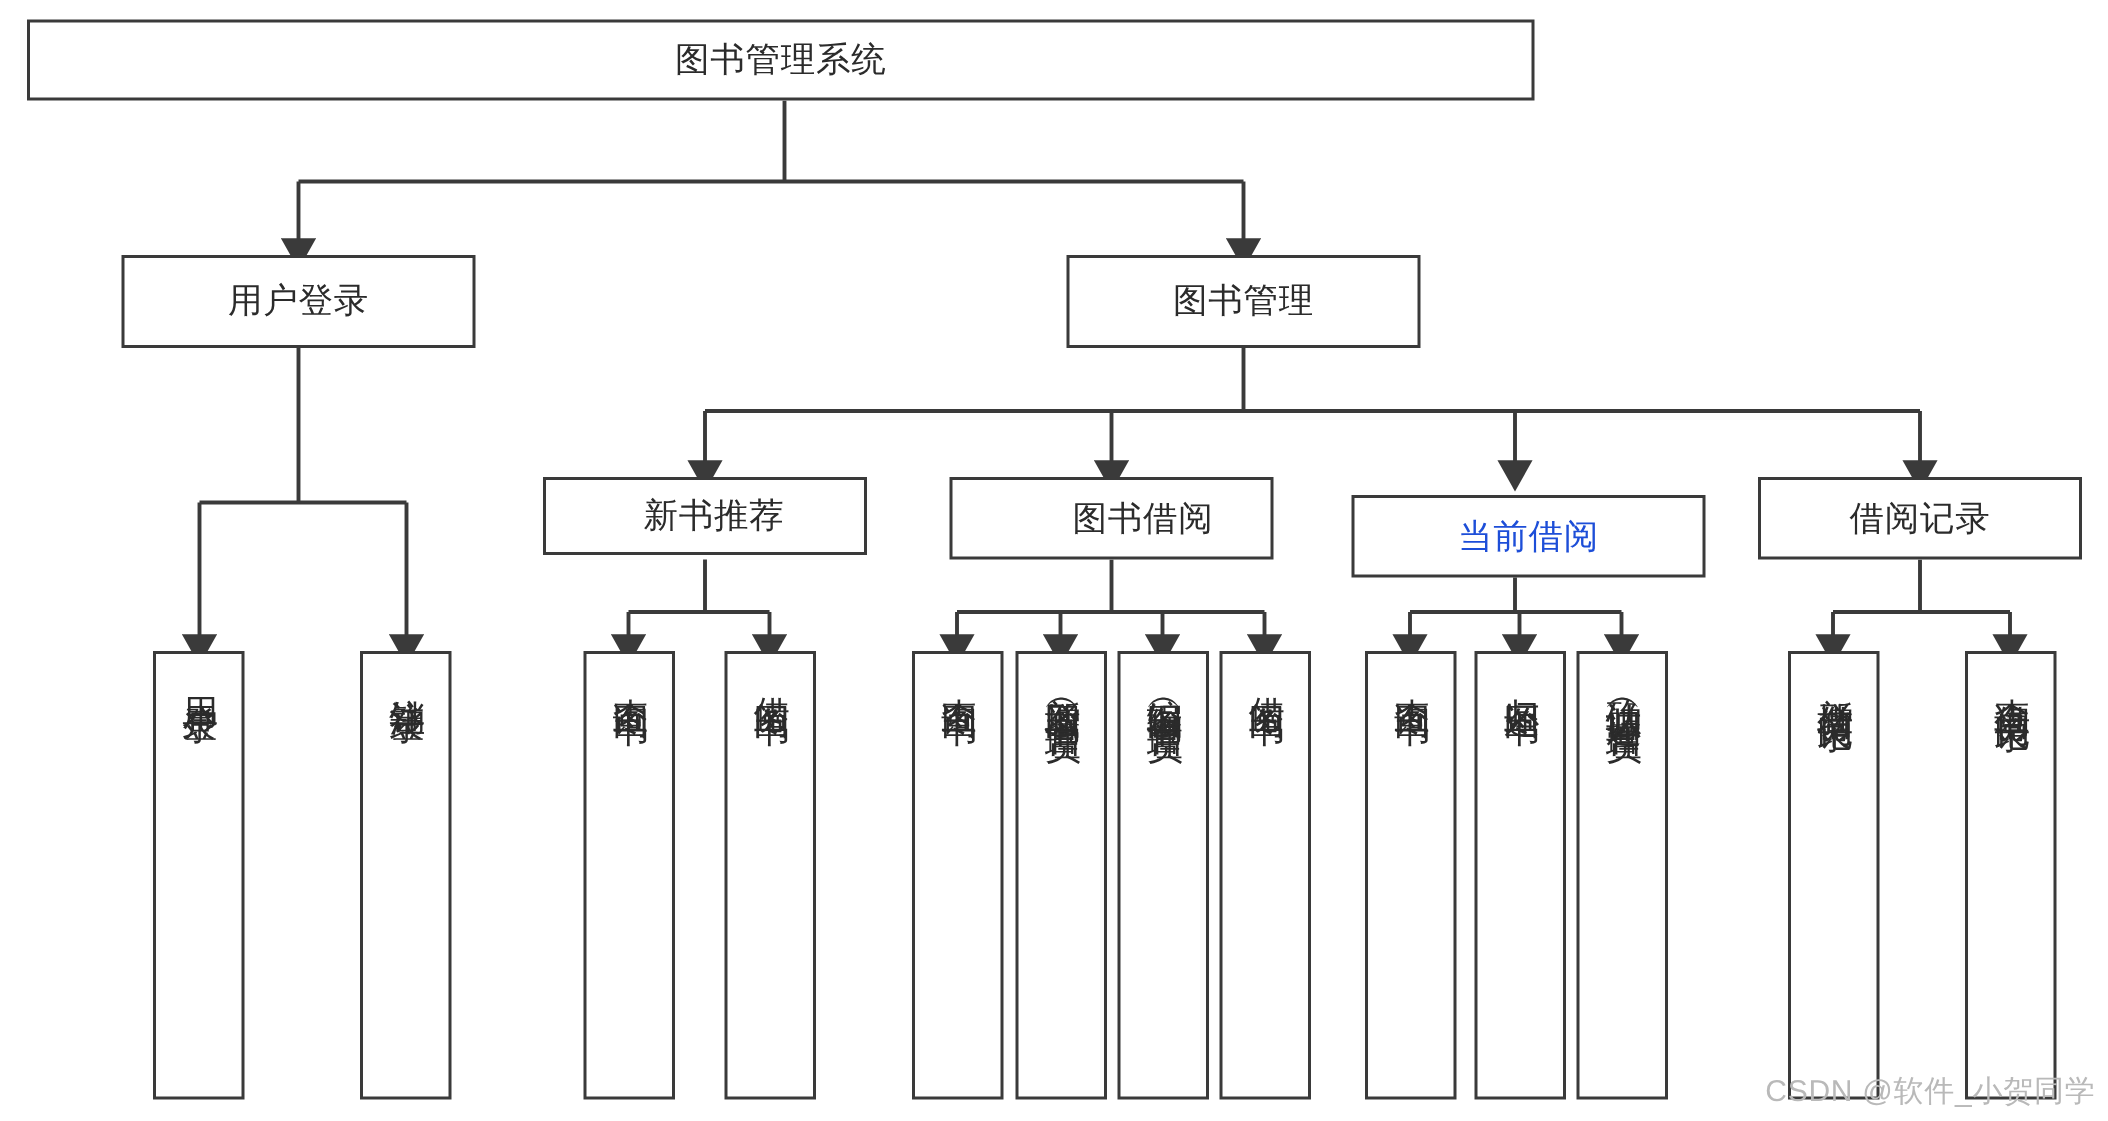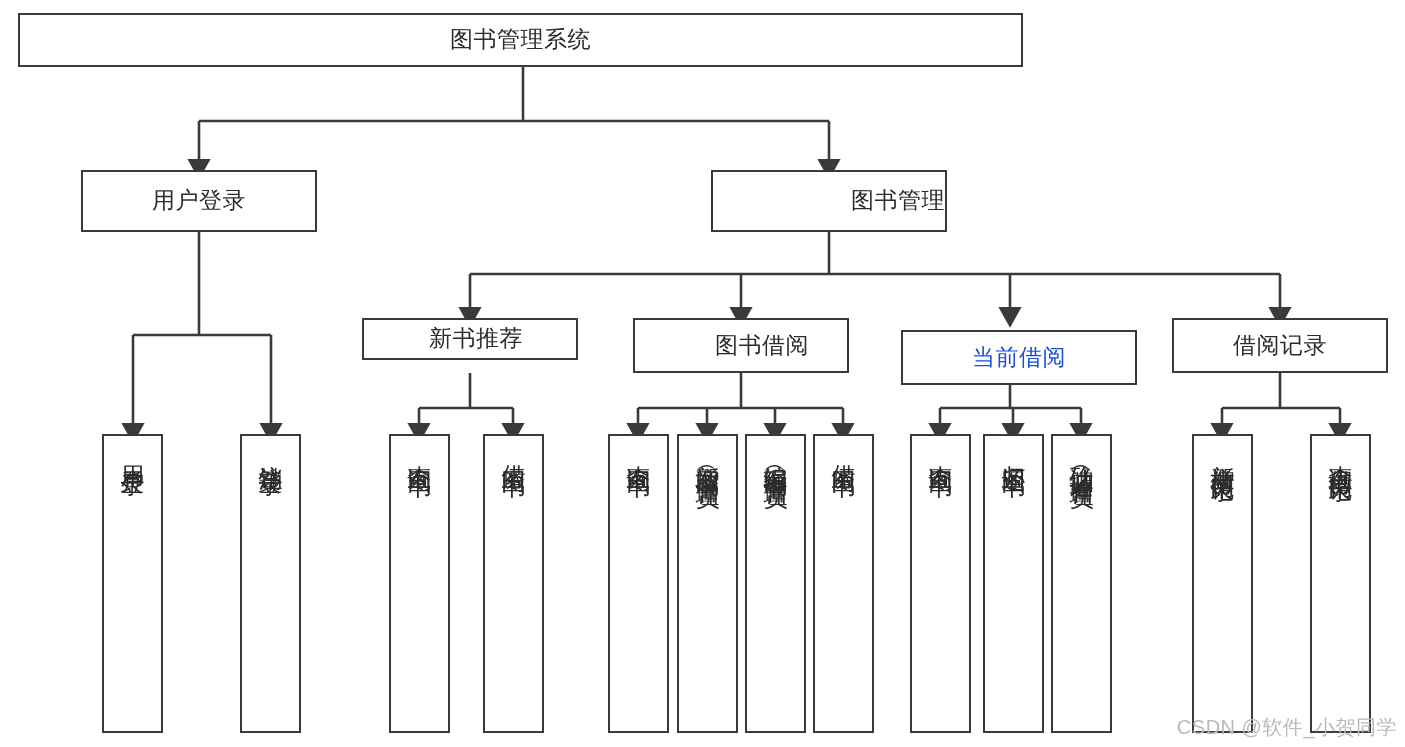--- a/index.html
+++ b/index.html
@@ -127,25 +127,25 @@
     </g>
   </svg>
 
   <div class="node horiz" id="node-root" style="left: 18px; top: 13px; width: 1005px; height: 54px; border-color: rgb(58, 58, 58); background: rgb(255, 255, 255); color: rgb(43, 43, 43);">
     <span class="node-label">图书管理系统</span>
   </div>
 
   <div class="node horiz" id="node-l2-0" style="left: 81px; top: 170px; width: 236px; height: 62px; border-color: rgb(58, 58, 58); background: rgb(255, 255, 255); color: rgb(43, 43, 43);">
     <span class="node-label">用户登录</span>
   </div>
-  <div class="node horiz" id="node-l2-1" style="left: 711px; top: 170px; width: 236px; height: 62px; border-color: rgb(58, 58, 58); background: rgb(255, 255, 255); color: rgb(43, 43, 43); justify-content: flex-end;">
+  <div class="node horiz" id="node-l2-1" style="left: 711px; top: 170px; width: 236px; height: 62px; border-color: rgb(58, 58, 58); background: rgb(255, 255, 255); color: rgb(43, 43, 43);">
     <span class="node-label">图书管理</span>
   </div>
 
-  <div class="node horiz" id="node-l3-0" style="left: 362px; top: 318px; width: 216px; height: 42px; border-color: rgb(58, 58, 58); background: rgb(255, 255, 255); color: rgb(43, 43, 43); padding-left: 12px;">
+  <div class="node horiz" id="node-l3-0" style="left: 362px; top: 318px; width: 216px; height: 52px; border-color: rgb(58, 58, 58); background: rgb(255, 255, 255); color: rgb(43, 43, 43); padding-left: 12px;">
     <span class="node-label">新书推荐</span>
   </div>
   <div class="node horiz" id="node-l3-1" style="left: 633px; top: 318px; width: 216px; height: 55px; border-color: rgb(58, 58, 58); background: rgb(255, 255, 255); color: rgb(43, 43, 43); padding-left: 42px;">
     <span class="node-label">图书借阅</span>
   </div>
   <div class="node horiz" id="node-l3-2" style="left: 901px; top: 318px; width: 236px; height: 55px; border-color: rgb(58, 58, 58); background: rgb(255, 255, 255); color: #1d4ed8; margin-top: 12px;">
     <span class="node-label">当前借阅</span>
   </div>
   <div class="node horiz" id="node-l3-3" style="left: 1172px; top: 318px; width: 216px; height: 55px; border-color: rgb(58, 58, 58); background: rgb(255, 255, 255); color: rgb(43, 43, 43);">
     <span class="node-label">借阅记录</span>

